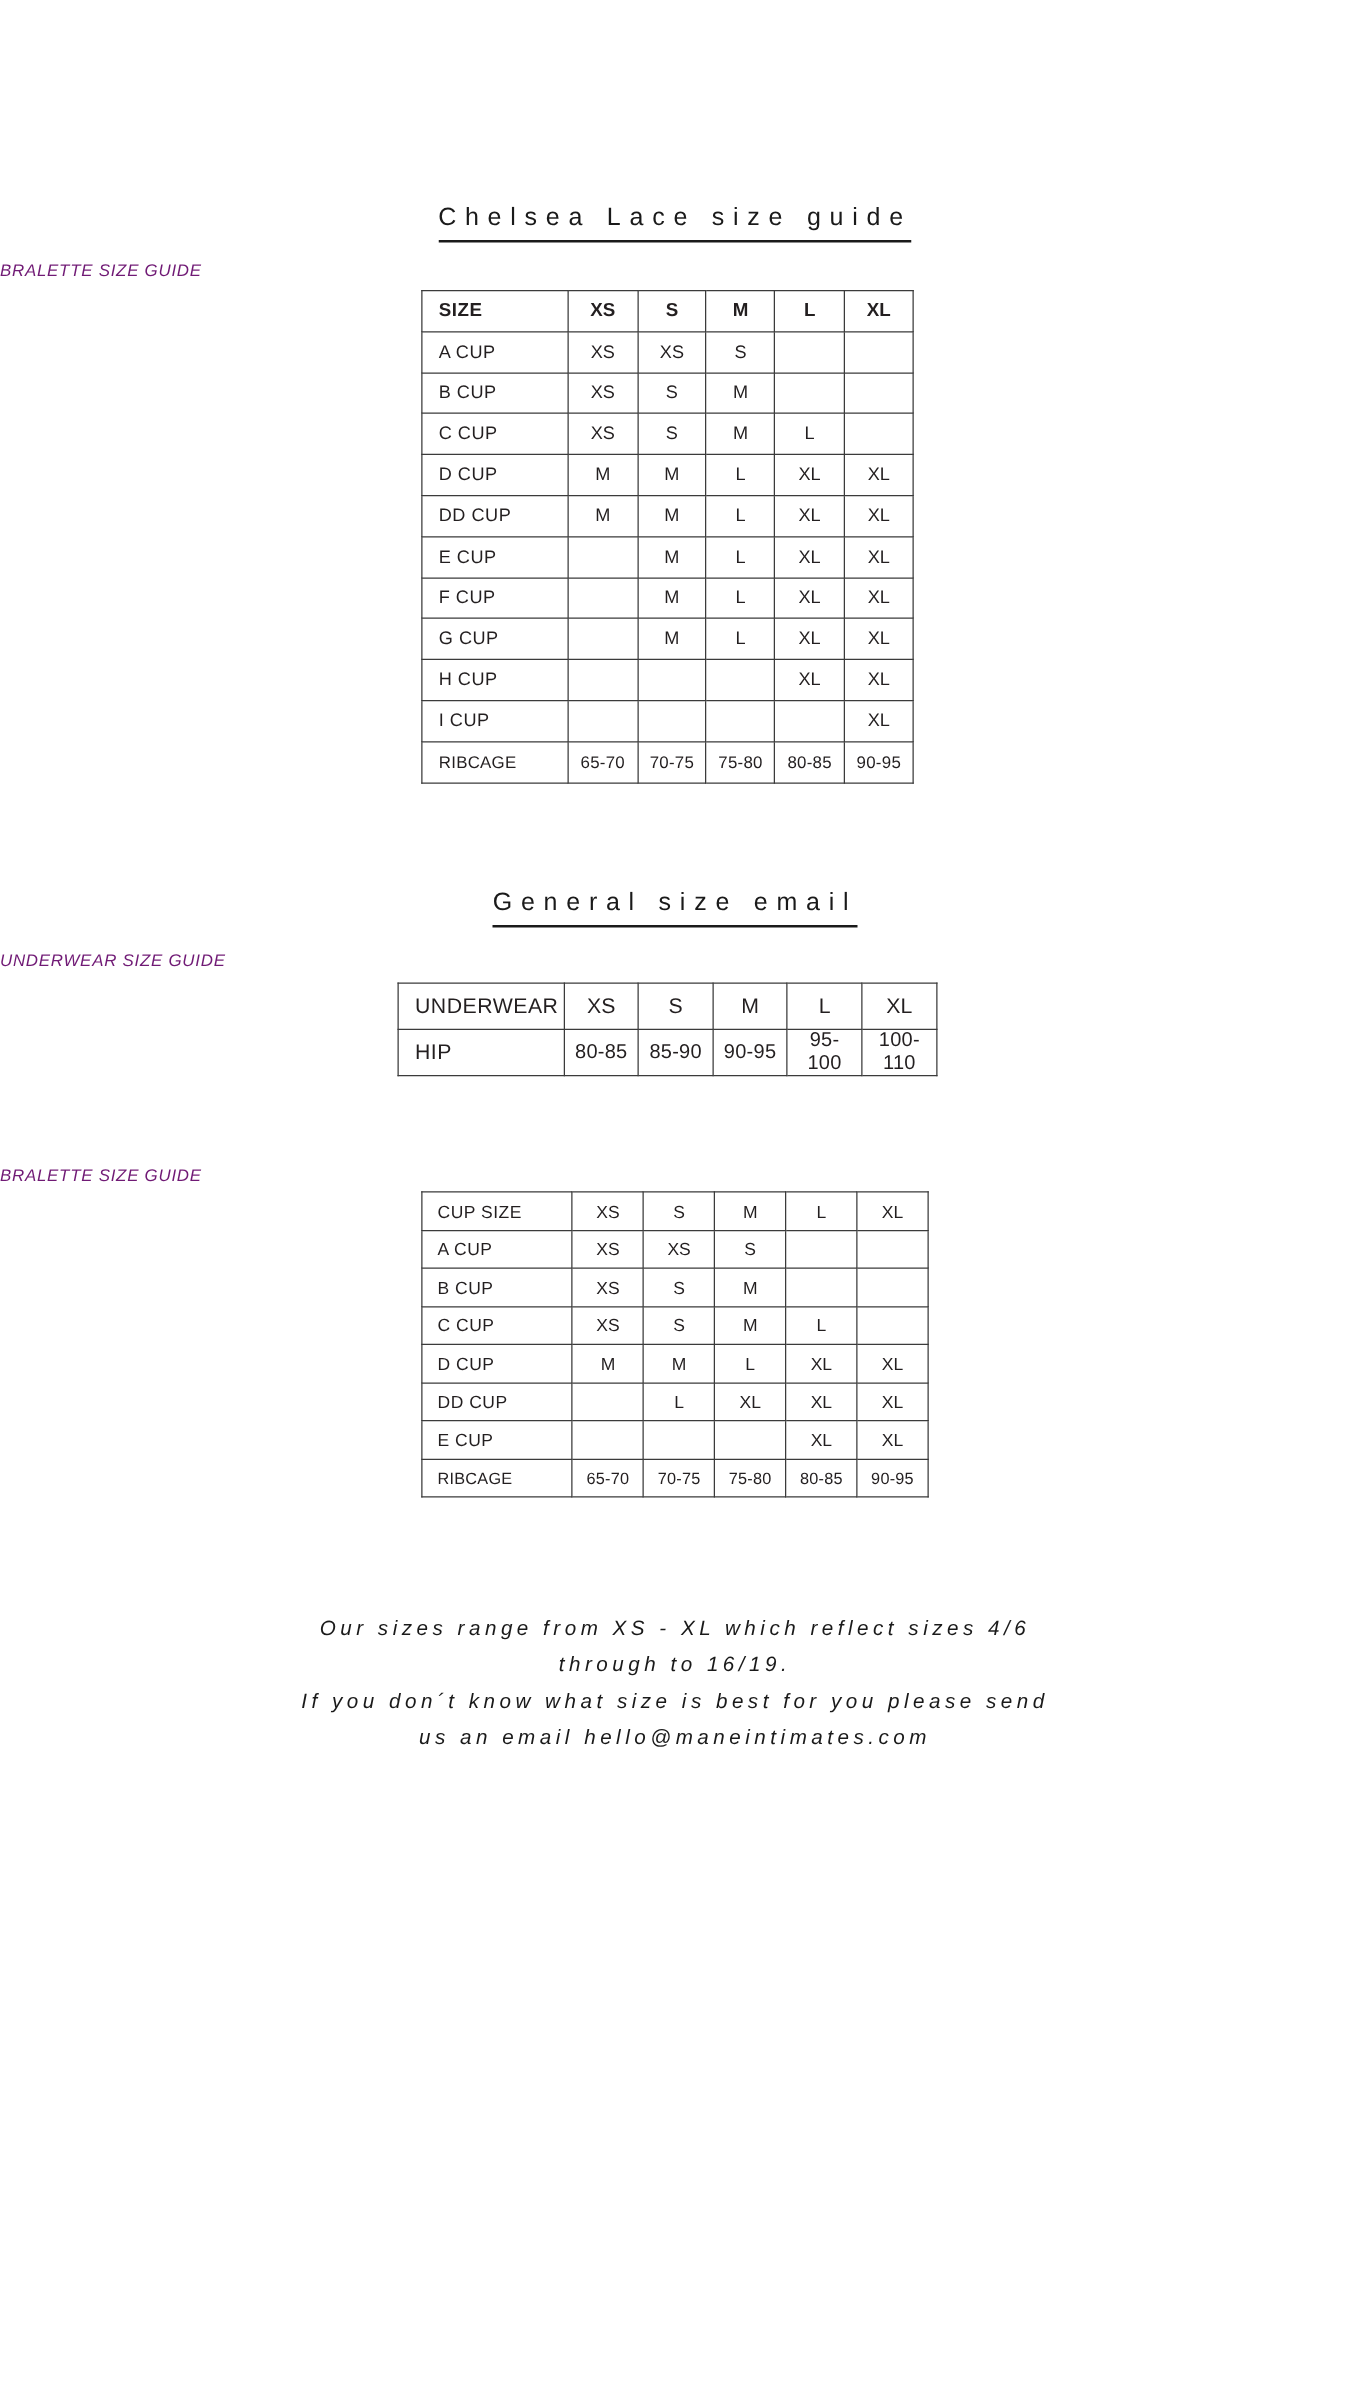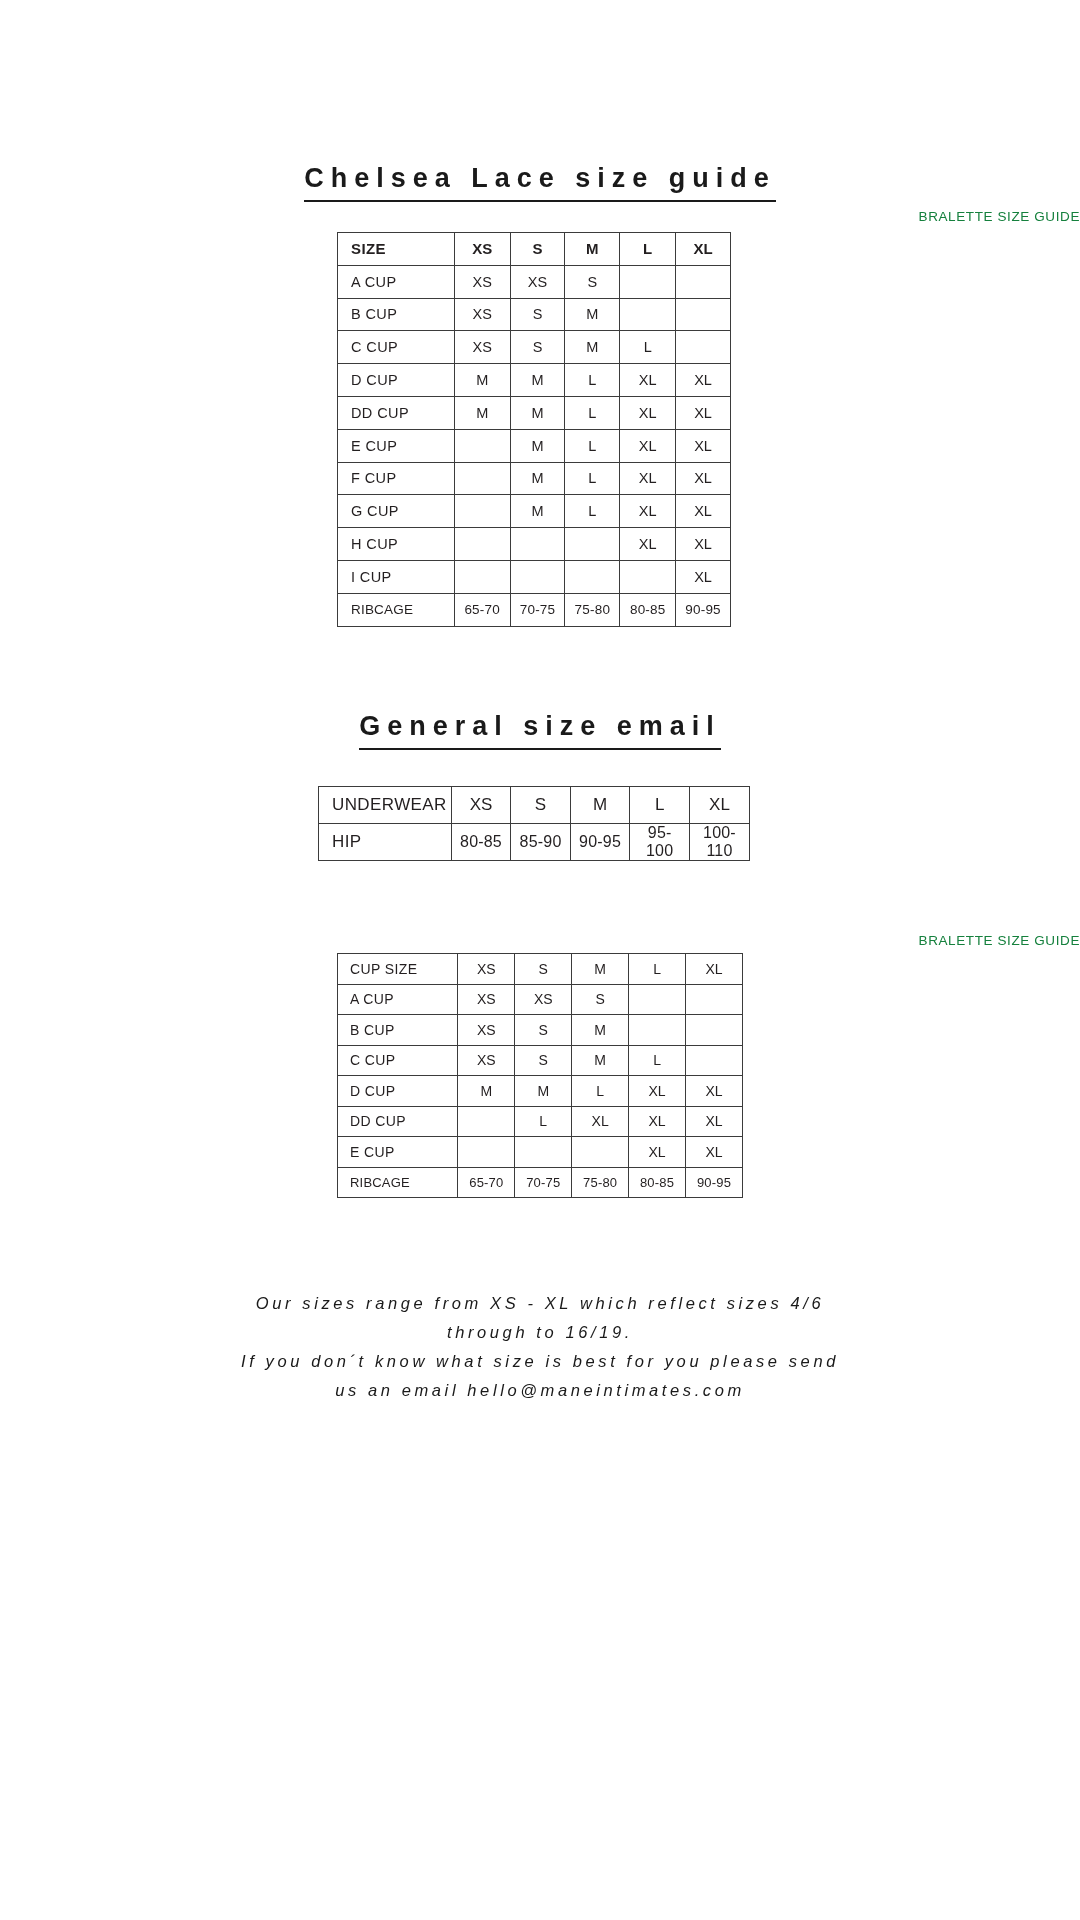--- a/index.html
+++ b/index.html
@@ -20,39 +20,40 @@
   .page {
     width: 1080px;
     height: 1920px;
     position: relative;
     background: #ffffff;
   }
 
   
   .section-title {
     text-align: center;
-    font-size: 27px;
-    font-weight: 700;
+    font-size: 20px;
+    font-weight: 400;
     letter-spacing: 7px;
     color: #1a1a1a;
     white-space: nowrap;
   }
   .section-title span.tt {
     display: inline-block;
     border-bottom: 2px solid #1a1a1a;
     padding-bottom: 6px;
   }
 
   
   .table-caption {
-    text-align: right;
+    text-align: left;
     font-size: 13.5px;
     letter-spacing: 0.6px;
-    color: #15803d;
+    color: #701a75;
     font-weight: 400;
+    font-style: italic;
   }
 
   
   table.size-table {
     border-collapse: collapse;
     border: 1px solid #3b3b3b;
     background: #fff;
   }
   table.size-table td, table.size-table th {
     border: 1px solid #3b3b3b;
@@ -257,20 +258,21 @@
           <td class="c5">90-95</td>
         </tr>
       </tbody>
     </table>
   </div>
 
   <div id="heading-general" class="section-title">
     <span class="tt">General size email</span>
   </div>
 
+  <div id="caption-table2" class="table-caption">UNDERWEAR SIZE GUIDE</div>
 
   <div id="wrap-table2">
     <table id="table-underwear" class="size-table">
       <thead>
         <tr>
           <th class="rowlabel">UNDERWEAR</th>
           <th class="uc">XS</th>
           <th class="uc">S</th>
           <th class="uc">M</th>
           <th class="uc">L</th>

